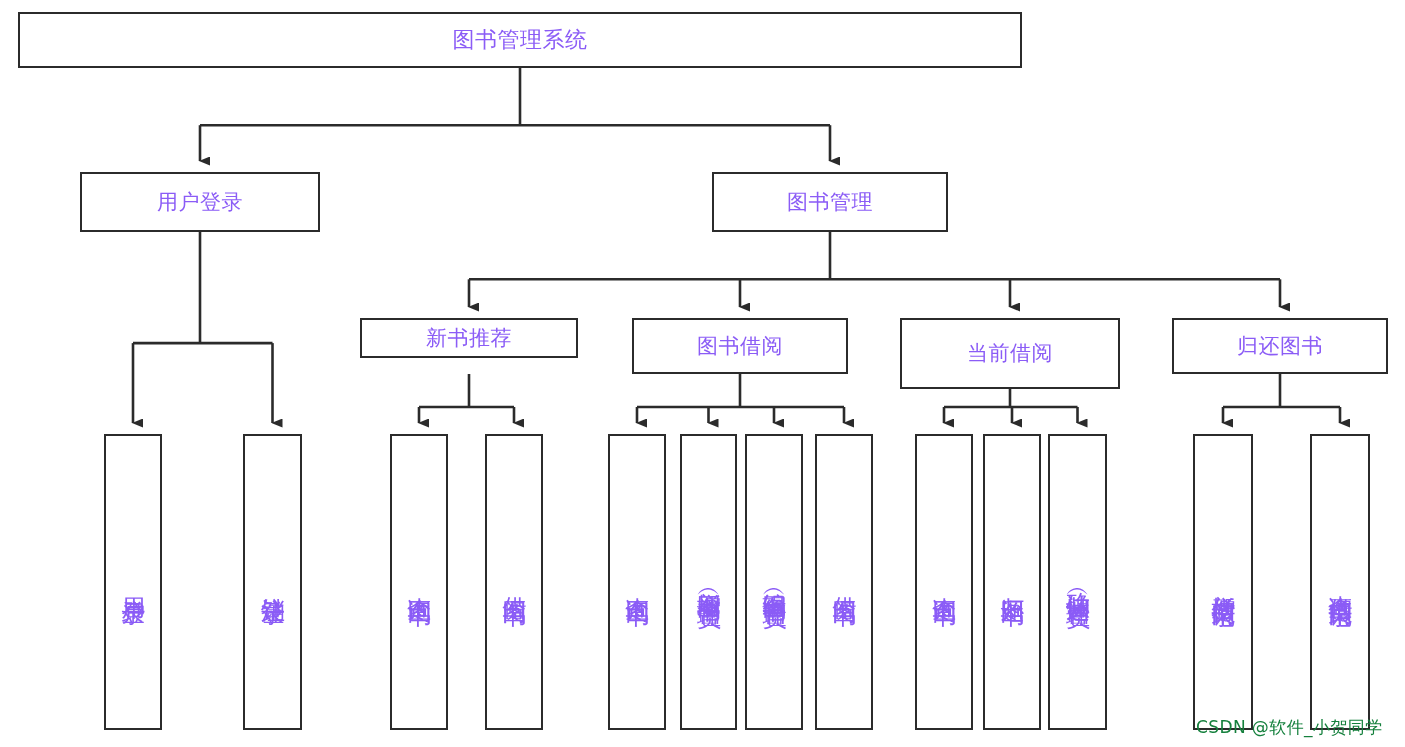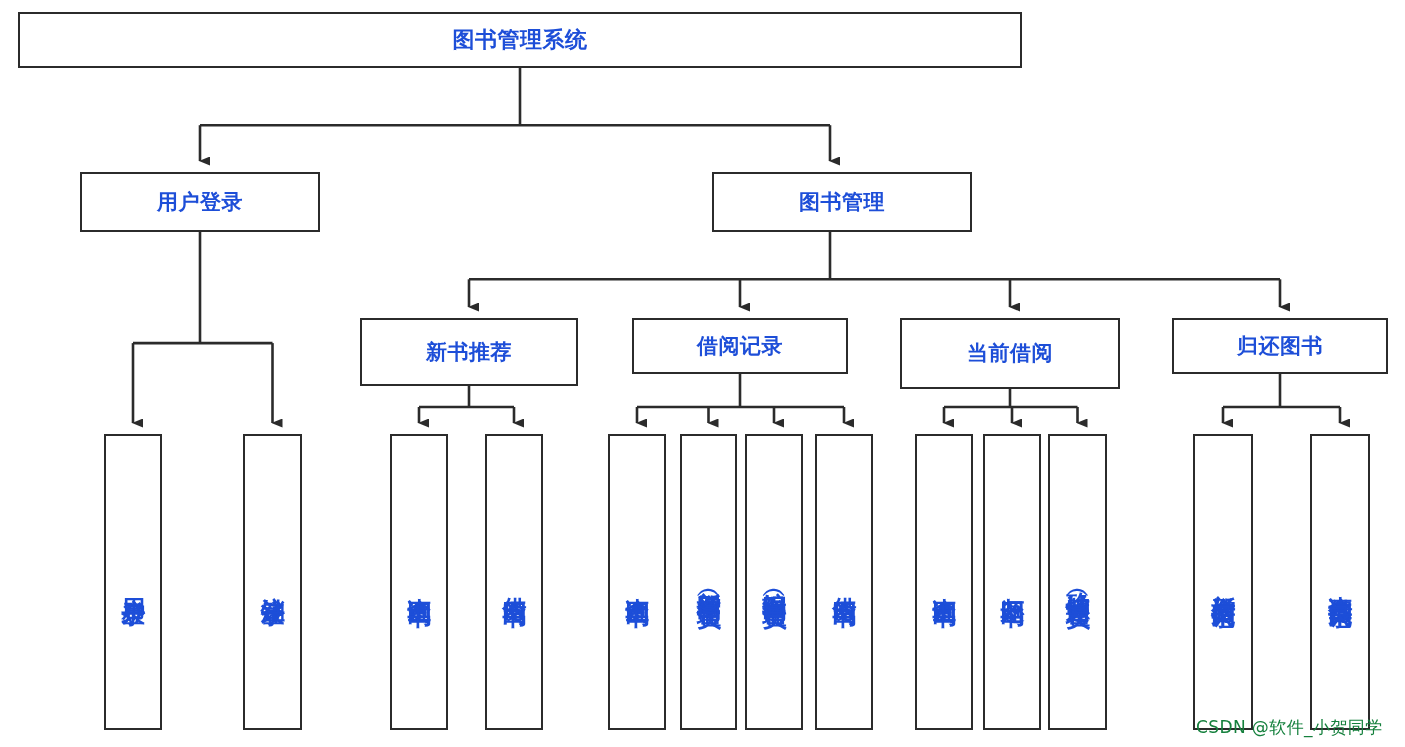--- a/index.html
+++ b/index.html
@@ -34,22 +34,21 @@
     border: 2px solid #2b2b2b;
     display: flex;
     align-items: center;
     justify-content: center;
     text-align: center;
   }
   .node-label {
     display: block;
     line-height: 1.18;
     letter-spacing: 0.5px;
-    color: #1d4ed8;
-    font-weight: bold;
+    color: #8b5cf6;
   }
   
   .node.horiz .node-label {
     font-size: 21px;
     white-space: nowrap;
   }
   .node.root .node-label {
     font-size: 22px;
   }
   
@@ -123,28 +122,28 @@
       </g>
   </svg>
 
   <div id="nodes">
       <div class="node horiz root" style="left: 18px; top: 12px; width: 1004px; height: 56px;">
         <span class="node-label">图书管理系统</span>
       </div>
       <div class="node horiz" style="left: 80px; top: 172px; width: 240px; height: 60px;">
         <span class="node-label">用户登录</span>
       </div>
-      <div class="node horiz" style="left: 712px; top: 172px; width: 260px; height: 60px;">
+      <div class="node horiz" style="left: 712px; top: 172px; width: 236px; height: 60px;">
         <span class="node-label">图书管理</span>
       </div>
-      <div class="node horiz" style="left: 360px; top: 318px; width: 218px; height: 68px;">
+      <div class="node horiz" style="left: 360px; top: 318px; width: 218px; height: 40px;">
         <span class="node-label">新书推荐</span>
       </div>
       <div class="node horiz" style="left: 632px; top: 318px; width: 216px; height: 56px;">
-        <span class="node-label">借阅记录</span>
+        <span class="node-label">图书借阅</span>
       </div>
       <div class="node horiz" style="left: 900px; top: 318px; width: 220px; height: 71px;">
         <span class="node-label">当前借阅</span>
       </div>
       <div class="node horiz" style="left: 1172px; top: 318px; width: 216px; height: 56px;">
         <span class="node-label">归还图书</span>
       </div>
       <div class="node vert" style="left: 104px; top: 434px; width: 58px; height: 296px;">
         <span class="node-label">用户登录</span>
       </div>

